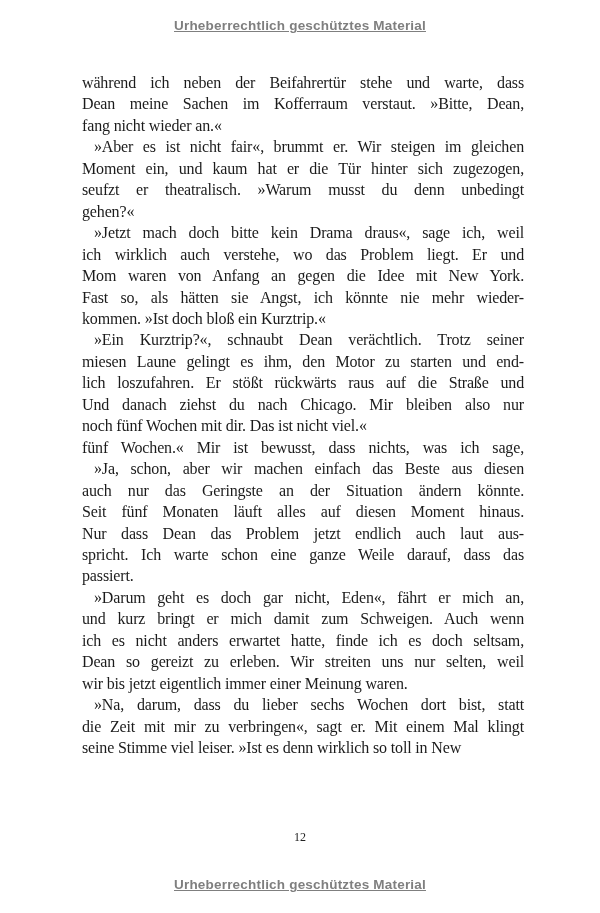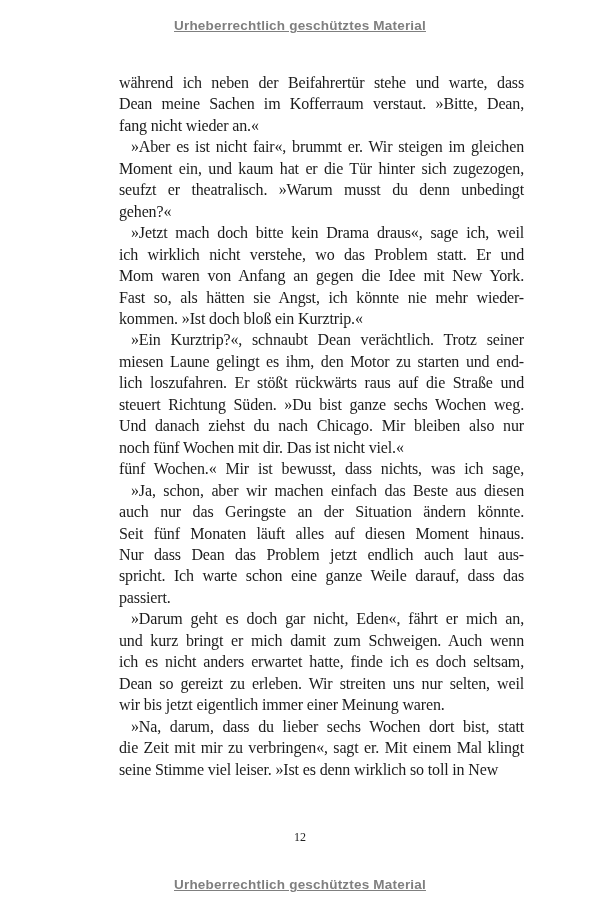--- a/index.html
+++ b/index.html
@@ -35,21 +35,20 @@
     top: 72px;
     width: 442px;
     font-size: 16px;
     line-height: 21.45px;
     letter-spacing: -0.15px;
     color: #1b1b1b;
   }
   .text-line {
     text-align: justify;
     text-align-last: justify;
-    margin-left: 37px;
   }
   .text-line.last {
     text-align-last: left;
   }
   .text-line.indent {
     text-indent: 12px;
   }
   .page-number {
     position: absolute;
     top: 830px;
@@ -69,28 +68,27 @@
 
   <div class="text-block">
       <div class="text-line">während ich neben der Beifahrertür stehe und warte, dass</div>
       <div class="text-line">Dean meine Sachen im Kofferraum verstaut. »Bitte, Dean,</div>
       <div class="text-line last">fang nicht wieder an.«</div>
       <div class="text-line indent">»Aber es ist nicht fair«, brummt er. Wir steigen im gleichen</div>
       <div class="text-line">Moment ein, und kaum hat er die Tür hinter sich zugezogen,</div>
       <div class="text-line">seufzt er theatralisch. »Warum musst du denn unbedingt</div>
       <div class="text-line last">gehen?«</div>
       <div class="text-line indent">»Jetzt mach doch bitte kein Drama draus«, sage ich, weil</div>
-      <div class="text-line">ich wirklich nicht verstehe, wo das Problem statt. Er und</div>
+      <div class="text-line">ich wirklich auch verstehe, wo das Problem liegt. Er und</div>
       <div class="text-line">Mom waren von Anfang an gegen die Idee mit New York.</div>
       <div class="text-line">Fast so, als hätten sie Angst, ich könnte nie mehr wieder-</div>
       <div class="text-line last">kommen. »Ist doch bloß ein Kurztrip.«</div>
       <div class="text-line indent">»Ein Kurztrip?«, schnaubt Dean verächtlich. Trotz seiner</div>
       <div class="text-line">miesen Laune gelingt es ihm, den Motor zu starten und end-</div>
       <div class="text-line">lich loszufahren. Er stößt rückwärts raus auf die Straße und</div>
-      <div class="text-line">steuert Richtung Süden. »Du bist ganze sechs Wochen weg.</div>
       <div class="text-line">Und danach ziehst du nach Chicago. Mir bleiben also nur</div>
       <div class="text-line last">noch fünf Wochen mit dir. Das ist nicht viel.«</div>
       <div class="text-line">fünf Wochen.« Mir ist bewusst, dass nichts, was ich sage,</div>
       <div class="text-line indent">»Ja, schon, aber wir machen einfach das Beste aus diesen</div>
       <div class="text-line">auch nur das Geringste an der Situation ändern könnte.</div>
       <div class="text-line">Seit fünf Monaten läuft alles auf diesen Moment hinaus.</div>
       <div class="text-line">Nur dass Dean das Problem jetzt endlich auch laut aus-</div>
       <div class="text-line">spricht. Ich warte schon eine ganze Weile darauf, dass das</div>
       <div class="text-line last">passiert.</div>
       <div class="text-line indent">»Darum geht es doch gar nicht, Eden«, fährt er mich an,</div>

